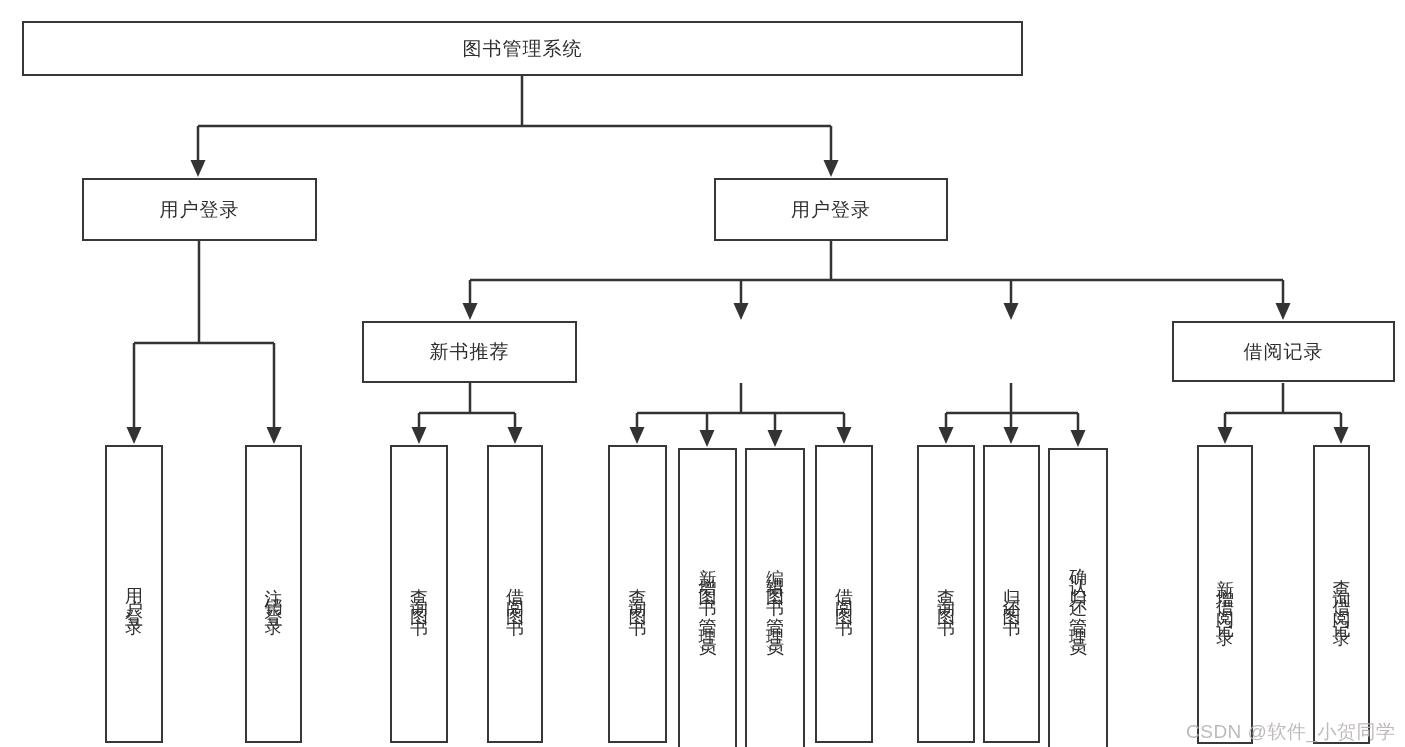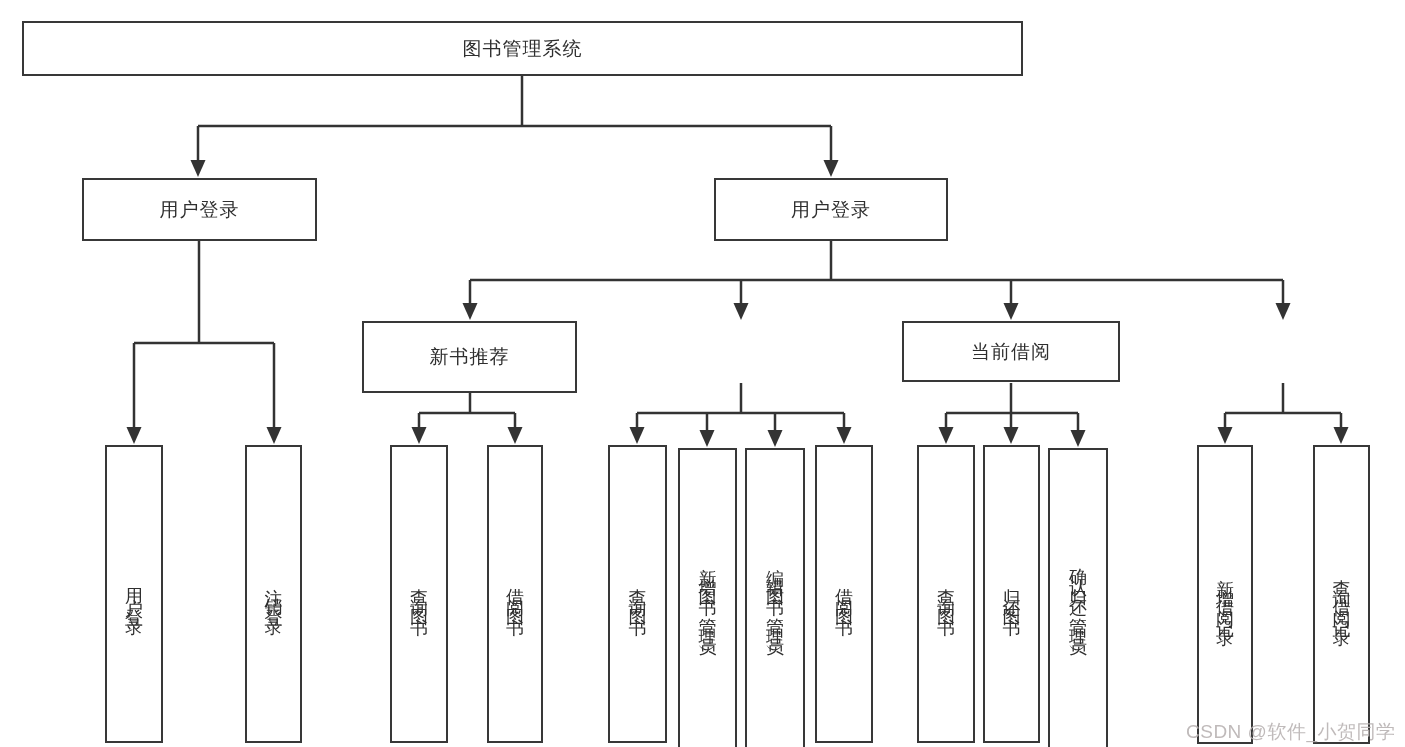--- a/index.html
+++ b/index.html
@@ -118,25 +118,25 @@
     <span>图书管理系统</span>
   </div>
 
   <div class="node hbox" style="left:82px; top:170px; width:235px; height:63px">
     <span>用户登录</span>
   </div>
   <div class="node hbox" style="left:714px; top:170px; width:234px; height:63px">
     <span>用户登录</span>
   </div>
 
-  <div class="node hbox" style="left:362px; top:313px; width:215px; height:72px">
+  <div class="node hbox" style="left:362px; top:313px; width:215px; height:62px">
     <span>新书推荐</span>
   </div>
-  <div class="node hbox" style="left:902px; top:313px; width:218px; height:61px">
-    <span>当前借阅</span>
+  <div class="node hbox" style="left:1172px; top:313px; width:223px; height:61px">
+    <span>借阅记录</span>
   </div>
 
   <div class="node vbox" style="left:105px; top:437px; width:58px; height:298px">
     <span>用户登录</span>
   </div>
   <div class="node vbox" style="left:245px; top:437px; width:57px; height:298px">
     <span>注销登录</span>
   </div>
 
   <div class="node vbox" style="left:390px; top:437px; width:58px; height:298px">

